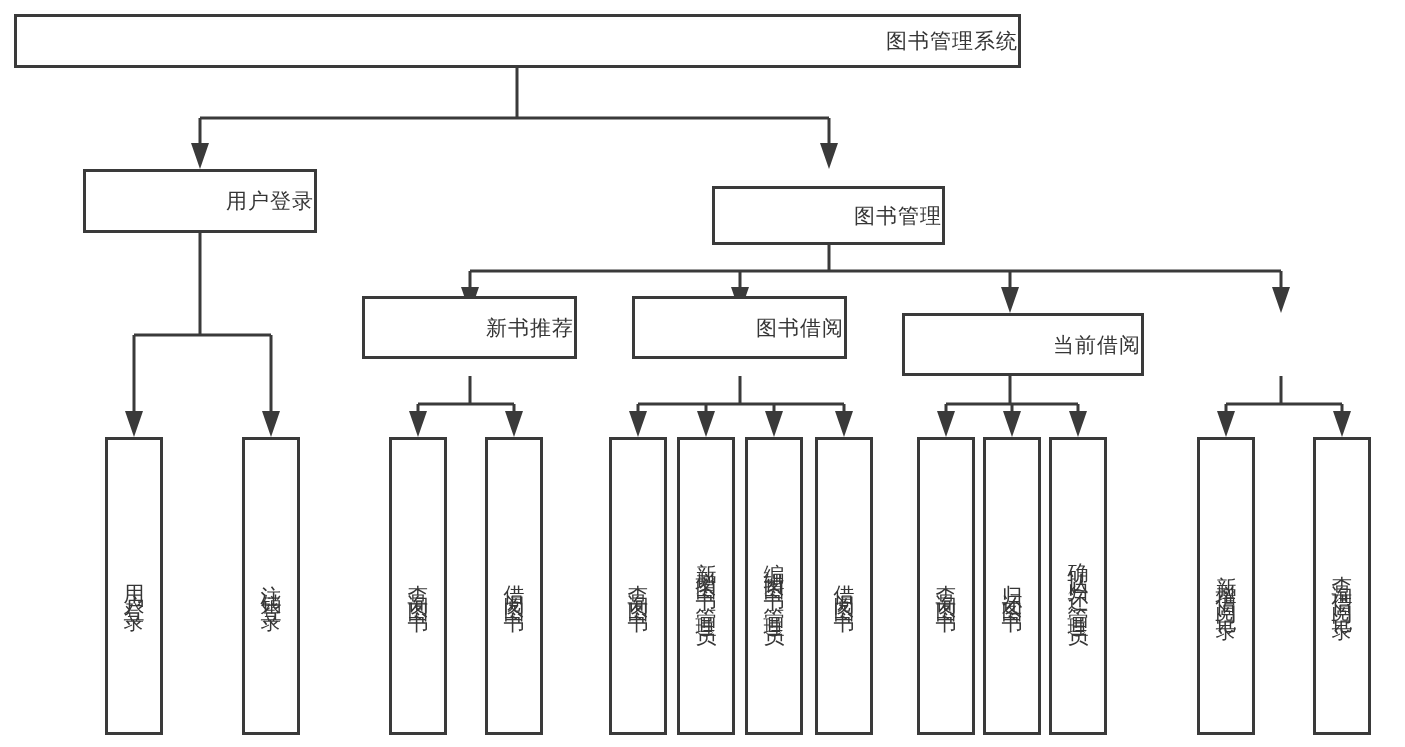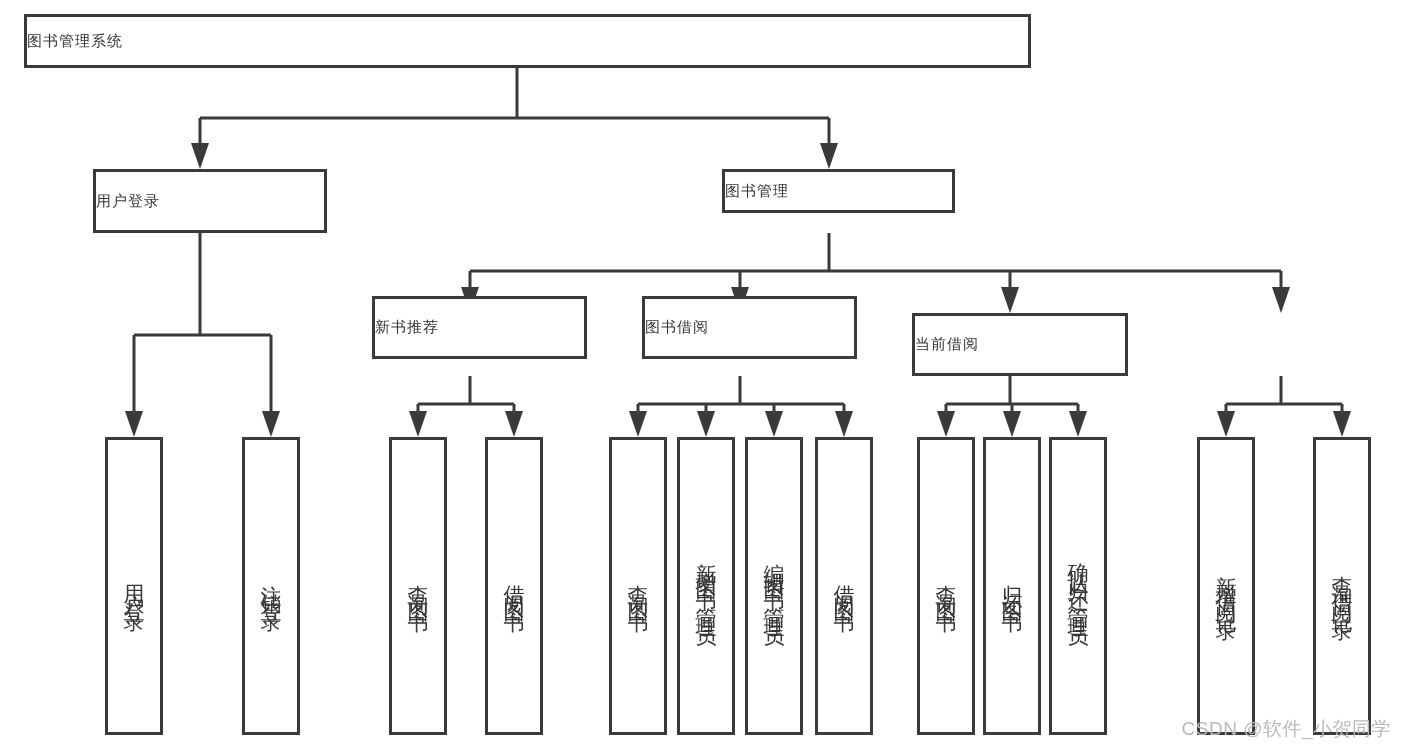--- a/index.html
+++ b/index.html
@@ -13,22 +13,22 @@
   .canvas{
     position:relative;width:1405px;height:747px;background:var(--box-fill);
     font-family:"Liberation Sans",sans-serif;overflow:hidden;
   }
   .connectors{position:absolute;left:0;top:0;z-index:1;}
   .connectors path{fill:none;stroke:var(--line);stroke-width:3;}
   .connectors polygon{fill:var(--line);stroke:none;}
   .hbox{
     position:absolute;z-index:2;background:var(--box-fill);
     border:3px solid var(--box-border);box-sizing:border-box;
-    display:flex;align-items:center;justify-content:flex-start;
-    font-size:15px;letter-spacing:1px;color:var(--text);margin-left:10px;
+    display:flex;align-items:center;justify-content:flex-end;
+    font-size:21px;letter-spacing:1px;color:var(--text);
   }
   .vbox{
     position:absolute;z-index:2;background:var(--box-fill);
     border:3px solid var(--box-border);box-sizing:border-box;
     width:58px;height:298px;top:437px;
     display:flex;align-items:center;justify-content:center;
   }
   .vbox span{
     writing-mode:vertical-rl;text-orientation:mixed;white-space:nowrap;
     font-size:21px;letter-spacing:9px;color:var(--text);
@@ -77,31 +77,31 @@
     <polygon points="1333,411 1351,411 1342,437"></polygon>
   </svg>
 
   <div class="hbox" style="left:14px;top:14px;width:1007px;height:54px">
     <span>图书管理系统</span>
   </div>
 
   <div class="hbox" style="left:83px;top:169px;width:234px;height:64px">
     <span>用户登录</span>
   </div>
-  <div class="hbox" style="left:712px;top:169px;width:233px;height:44px">
+  <div class="hbox" style="left:712px;top:186px;width:233px;height:59px">
     <span>图书管理</span>
   </div>
 
   <div class="hbox" style="left:362px;top:296px;width:215px;height:63px">
     <span>新书推荐</span>
   </div>
   <div class="hbox" style="left:632px;top:296px;width:215px;height:63px">
     <span>图书借阅</span>
   </div>
-  <div class="hbox" style="left:902px;top:313px;width:216px;height:63px">
+  <div class="hbox" style="left:902px;top:313px;width:242px;height:63px">
     <span>当前借阅</span>
   </div>
 
   <div class="vbox" style="left:105px">
     <span>用户登录</span>
   </div>
   <div class="vbox" style="left:242px">
     <span>注销登录</span>
   </div>
 
@@ -135,15 +135,14 @@
     <span>确认归还（管理员）</span>
   </div>
 
   <div class="vbox" style="left:1197px">
     <span>新增借阅记录</span>
   </div>
   <div class="vbox" style="left:1313px">
     <span>查询借阅记录</span>
   </div>
 
-  <div class="watermark">CSDN @软件_小贺同学</div>
 
 </div>
 
 </body></html>

